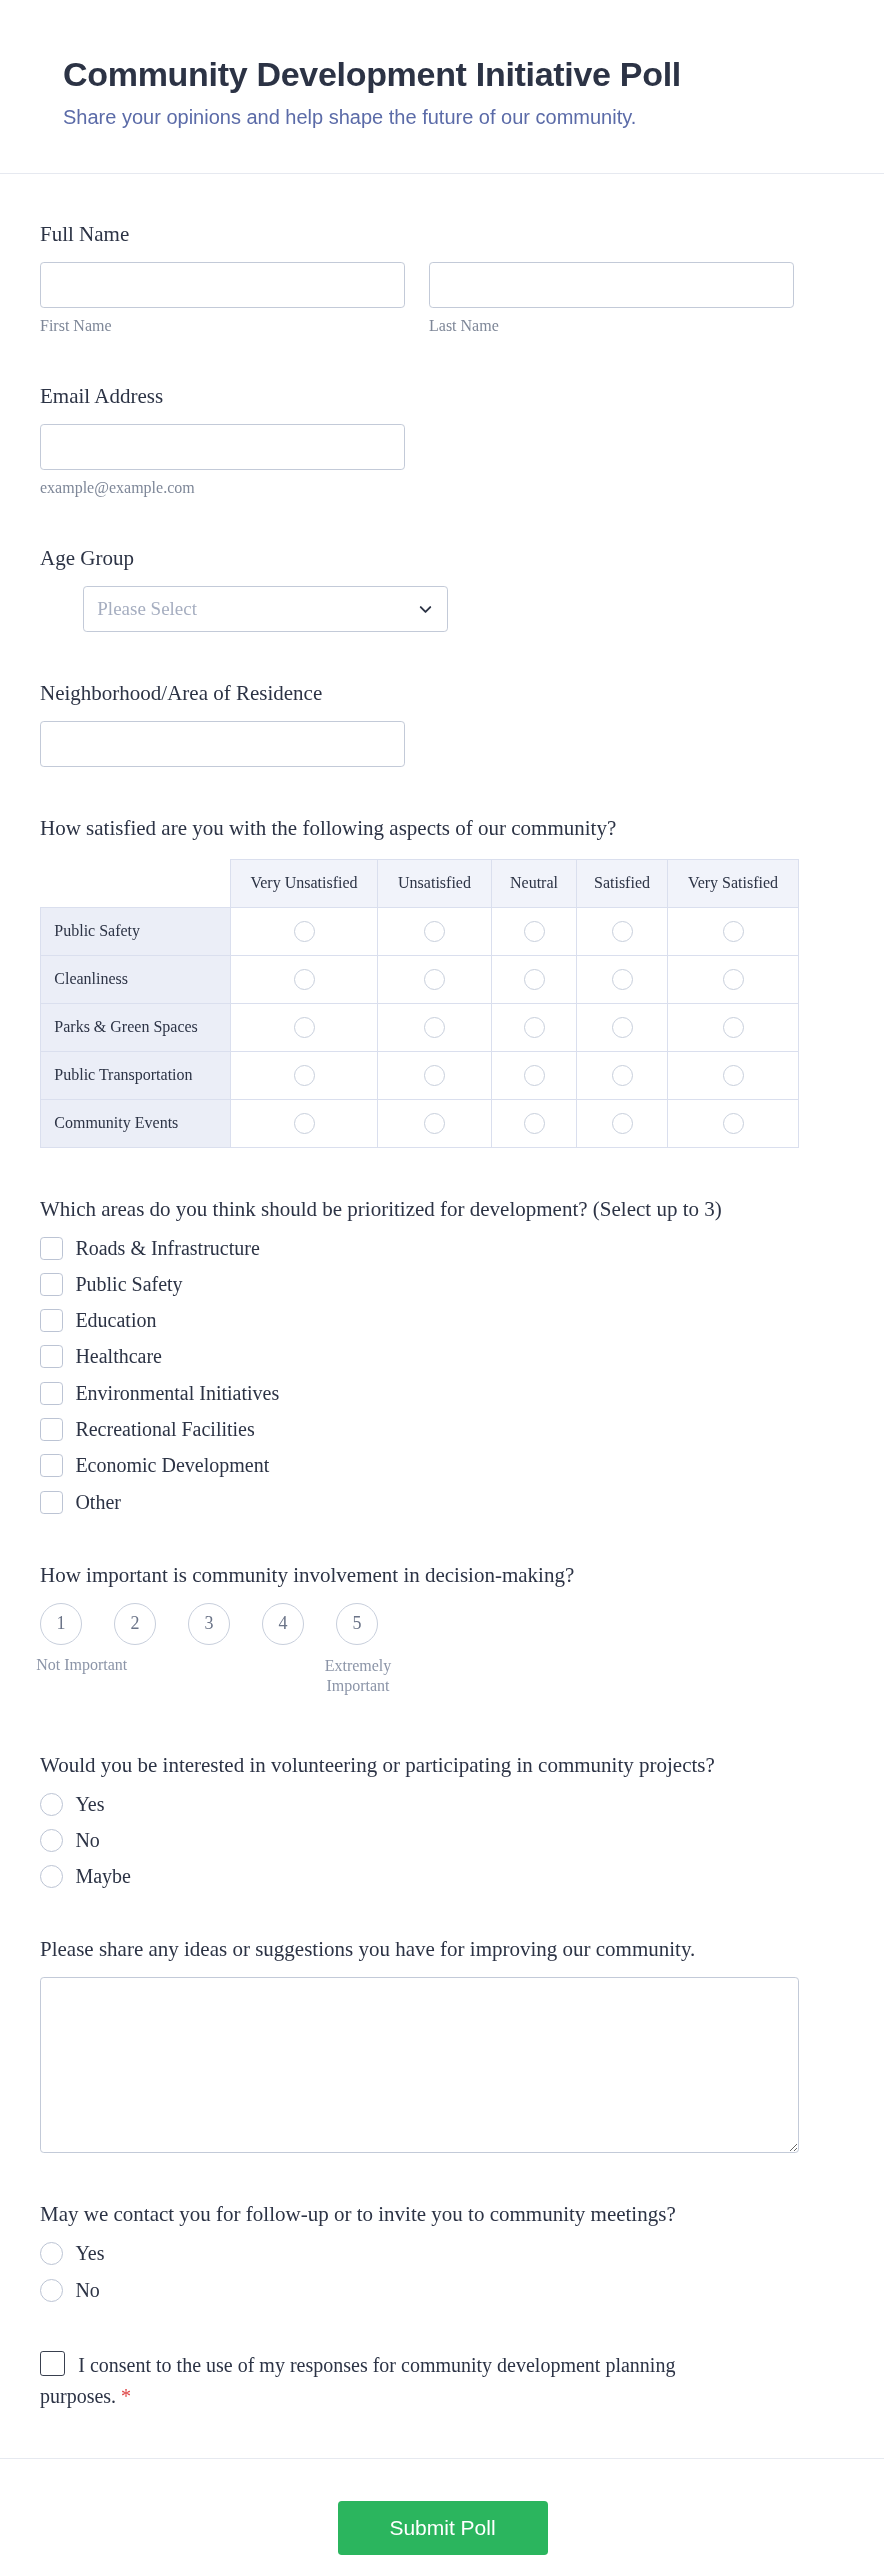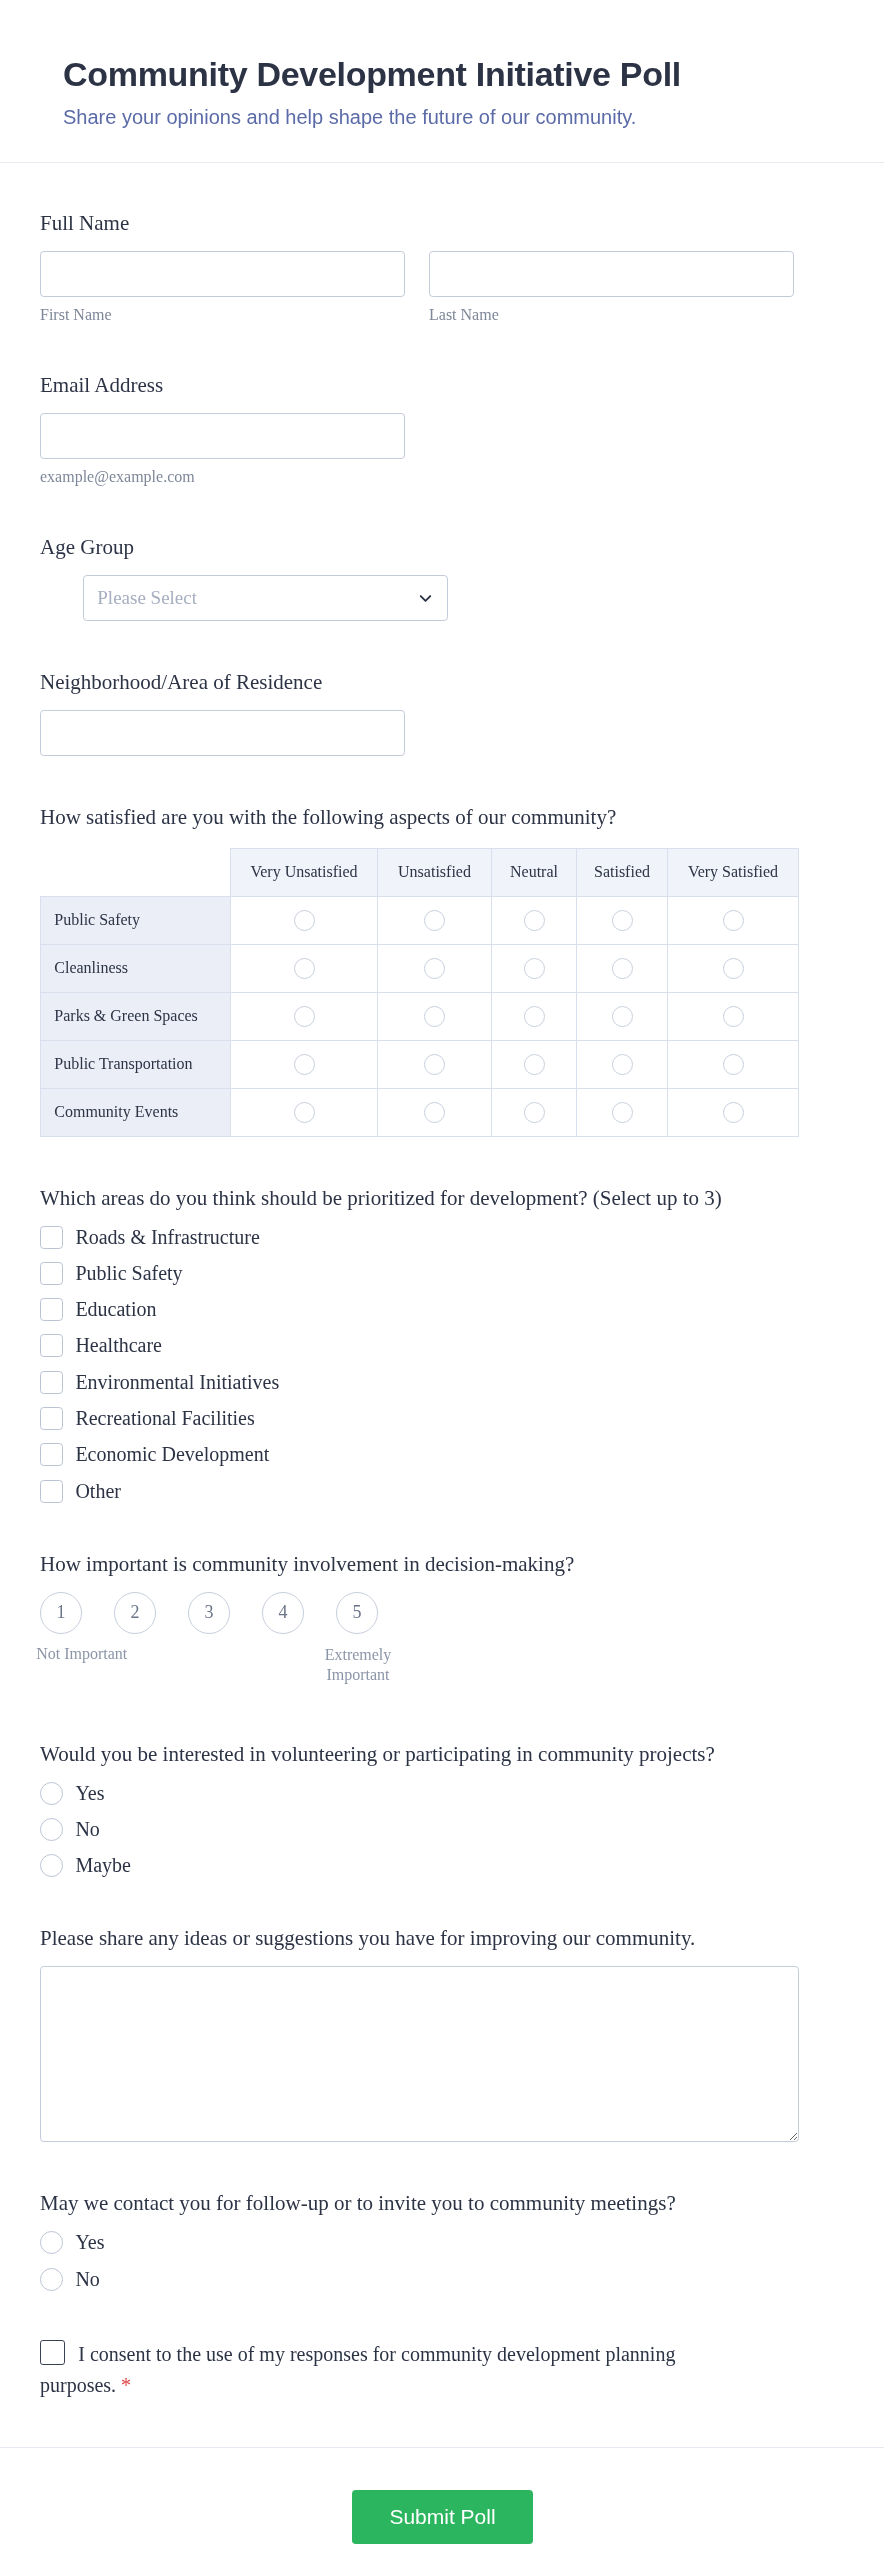--- a/index.html
+++ b/index.html
@@ -1,20 +1,20 @@
 <!DOCTYPE html>
 <html style="font-size:15px"><head>
 <meta charset="utf-8">
 <style>
   * { margin:0; padding:0; box-sizing:border-box; }
   html,body { background:#ffffff; }
   body { font-family:"Liberation Sans", sans-serif; color:#2c3345; }
   .page { width:885px; min-height:2576px; background:#fff; margin:0 auto; overflow:hidden; }
 
-  .form-header { padding:55px 63px 33px; border-bottom:1px solid #e6e9f0; }
+  .form-header { padding:55px 63px 44px; border-bottom:1px solid #e6e9f0; }
   .form-title { font-size:34px; font-weight:700; color:#2c3345; letter-spacing:-0.3px; }
   .form-subtitle { margin-top:12.4px; font-size:20px; color:#5b6ba8; }
 
   .form-body { padding:48px 40px 0;font-family:Liberation Serif, serif; }
   .q { margin-bottom:49px; }
   .q-label { font-size:21px; color:#2c3345; font-weight:400; margin-bottom:15px; }
 
   .row { display:flex; gap:24px; }
   .field { width:365px; }
   input.text { width:100%; height:46px; border:1px solid #c3cad8; border-radius:3.8px;
@@ -51,21 +51,21 @@
 
   textarea.big { display:block; width:759px; height:176px; border:1px solid #c3cad8; border-radius:3.8px;
                  font:inherit; font-size:19px; padding:11.4px 13.3px; color:#2c3345; resize:both; outline:none; }
 
   .consent { margin-top:15px; max-width:709px; font-size:20px; line-height:1.55; color:#2c3345; }
   .consent .cbx { display:inline-block; width:25px; height:25px; border:1.9px solid #39404f; border-radius:2.9px;
                   margin-right:13.3px; vertical-align:-4.8px; background:#fff; cursor:pointer; }
   .req { color:#de4343; margin-left:4.8px; font-size:20px; }
 
   .form-footer { border-top:1px solid #e6e9f0; margin-top:46px; padding:42px 0 44px; display:flex; justify-content:center; }
-  .submit { width:181px; height:54px; background:#2bb55e; color:#fff; border:none; border-radius:3.8px;
+  .submit { width:210px; height:54px; background:#2bb55e; color:#fff; border:none; border-radius:3.8px;
             font:inherit; font-size:21px; font-weight:500; cursor:pointer; }
 </style>
 </head>
 <body>
 
 <div class="page">
 
   <header class="form-header">
     <h1 class="form-title">Community Development Initiative Poll</h1>
     <div class="form-subtitle">Share your opinions and help shape the future of our community.</div>

